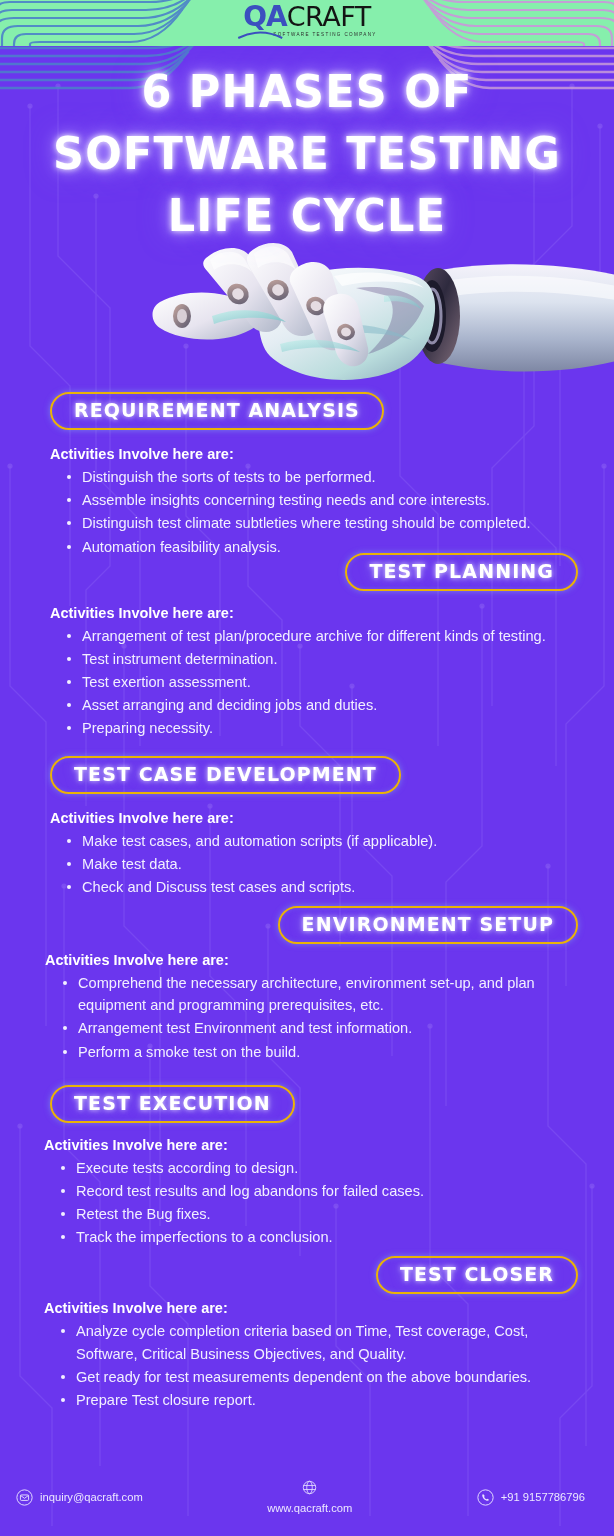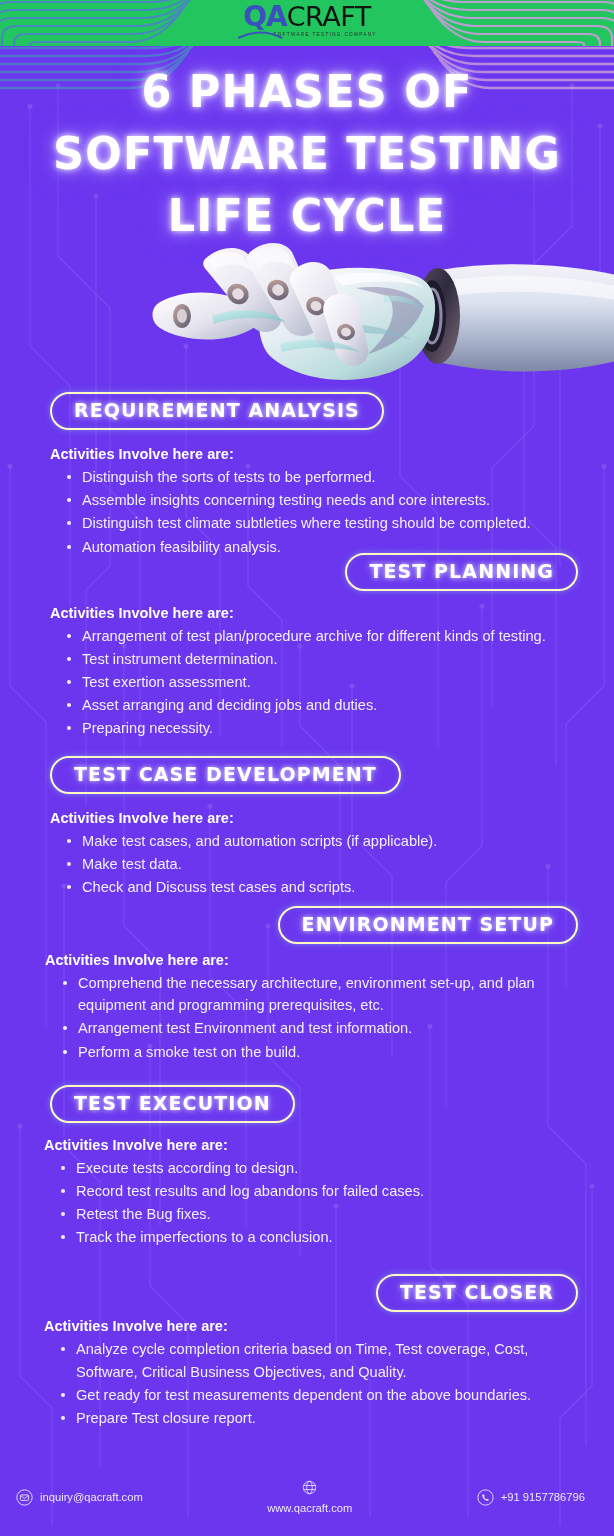--- a/index.html
+++ b/index.html
@@ -28,21 +28,21 @@
     width: 614px; height: 1490px;
     opacity: .30;
     pointer-events: none;
   }
 
   
   .header {
     position: absolute;
     left: 0; top: 0;
     width: 614px; height: 46px;
-    background: #22c55e;
+    background: #86efac;
     overflow: hidden;
     z-index: 5;
   }
   .hdr-lines-left, .hdr-lines-right {
     position: absolute; top: 0;
     pointer-events: none;
   }
   .hdr-lines-left { left: 0; }
   .hdr-lines-right { right: 0; }
 
@@ -134,21 +134,21 @@
     width: 614px;
     z-index: 4;
   }
 
   .phase { position: relative; }
 
   .badge {
     display: inline-flex;
     align-items: center;
     justify-content: center;
-    border: 2px solid #fef9c3;
+    border: 2px solid #eab308;
     border-radius: 999px;
     padding: 7px 22px 8px;
     box-shadow: 0 0 6px rgba(130,188,234,.55), inset 0 0 5px rgba(130,188,234,.25);
   }
   .badge-text {
     font-family: "DejaVu Sans", sans-serif;
     font-weight: bold;
     font-size: 19px;
     letter-spacing: 1.1px;
     color: #ffffff;
@@ -191,21 +191,21 @@
     border-radius: 50%;
     background: #F2EFFF;
   }
 
   
   .phase-1 { margin-top: 0; }
   .phase-2 { margin-top: -6px; }
   .phase-3 { margin-top: 16px; }
   .phase-4 { margin-top: 8px; }
   .phase-5 { margin-top: 22px; }
-  .phase-6 { margin-top: 26px; }
+  .phase-6 { margin-top: 8px; }
 
   .phase-2 .act-head { margin-top: 14px; }
   .phase-4 .act-head { margin-top: 8px; margin-left: 45px; }
   .phase-4 .bullets  { margin-left: 62px; }
   .phase-5 .act-head { margin-top: 14px; margin-left: 44px; }
   .phase-5 .bullets  { margin-left: 60px; }
   .phase-6 .act-head { margin-top: 6px; margin-left: 44px; }
   .phase-6 .bullets  { margin-left: 60px; }
   .phase-3 .act-head { margin-left: 50px; }
   .phase-3 .bullets  { margin-left: 66px; }

